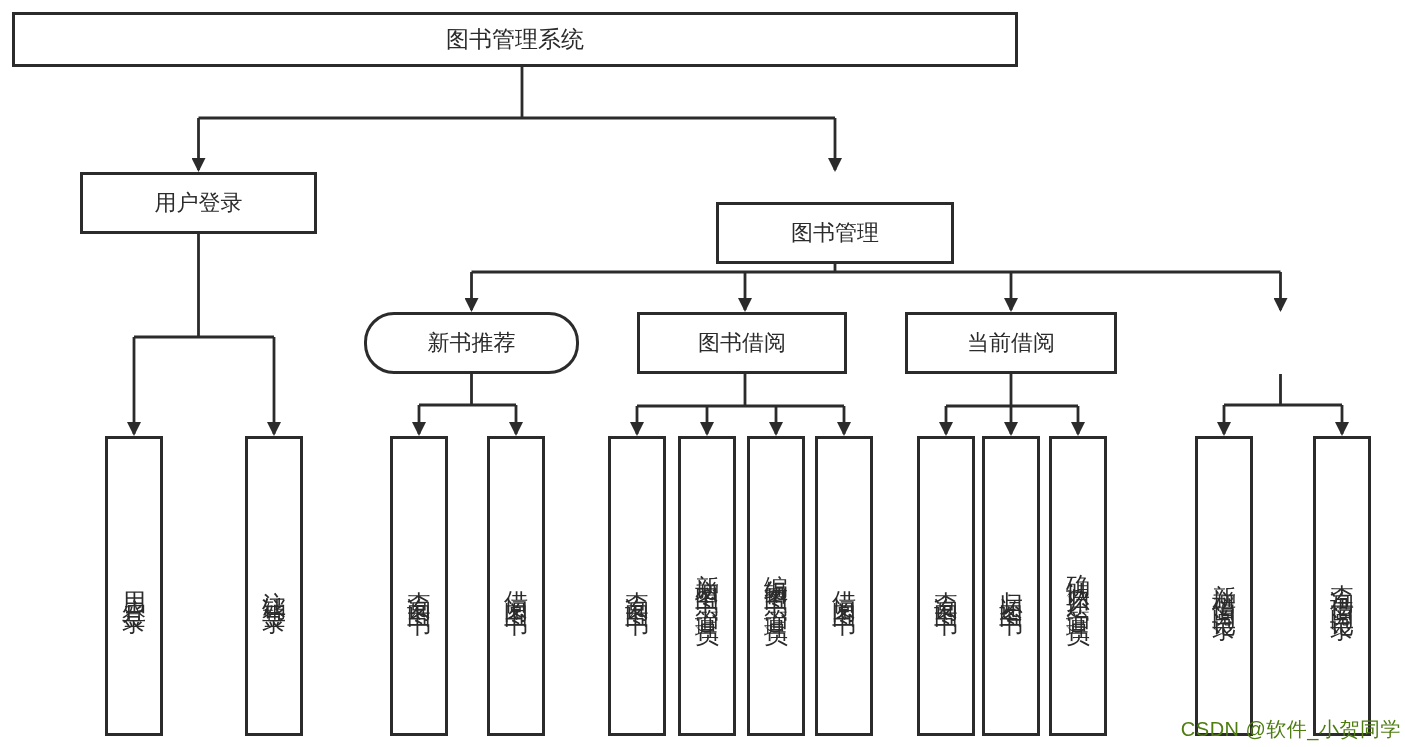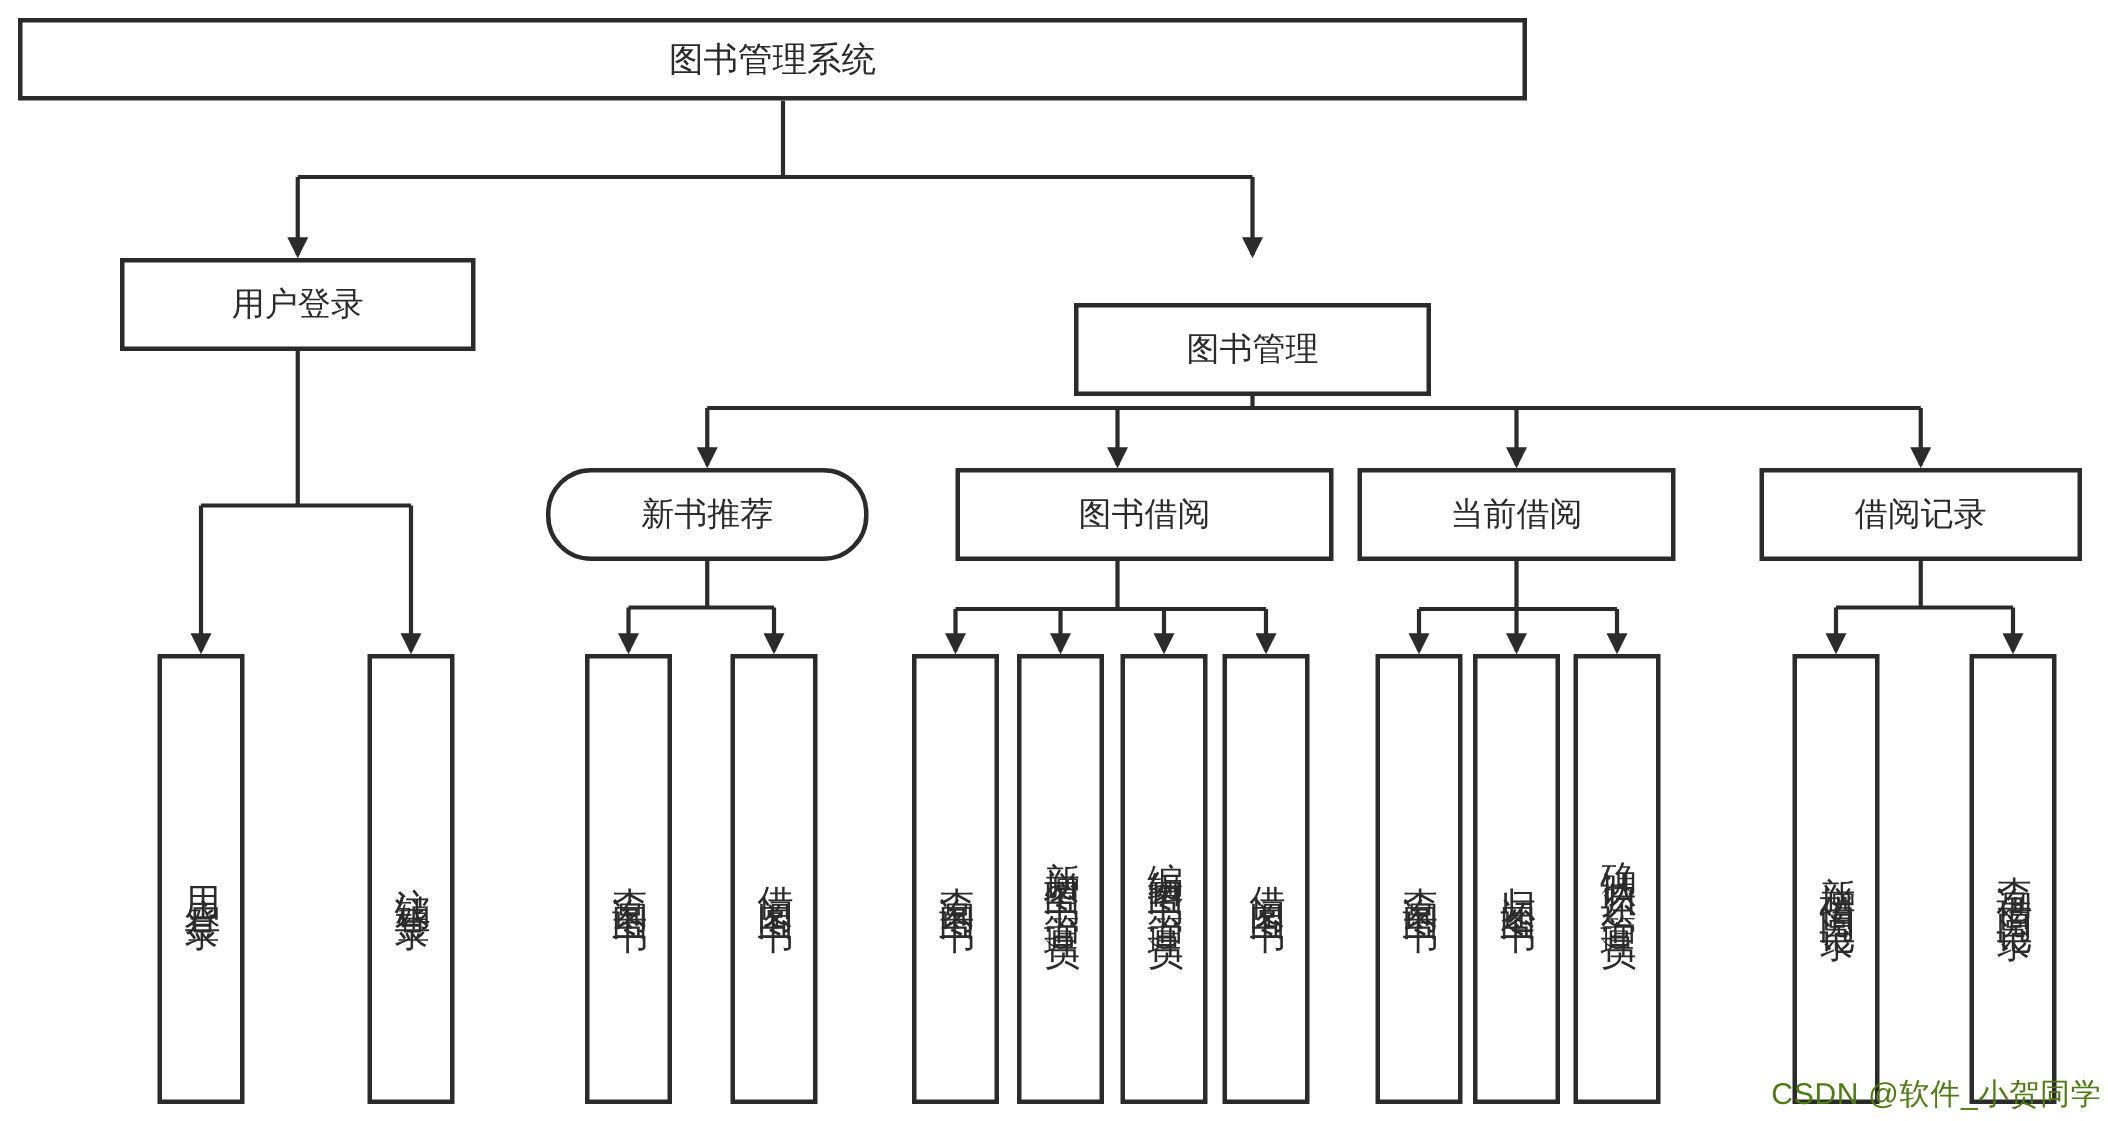--- a/index.html
+++ b/index.html
@@ -15,21 +15,21 @@
   }
   .leaf{width:58px;height:300px;top:436px;}
   .leaf span{
     writing-mode:vertical-rl;text-orientation:mixed;line-height:1;
     font-size:24px;letter-spacing:7px;white-space:nowrap;
   }
   .n-root{left:12px;top:12px;width:1006px;height:55px;font-size:23px;}
   .n-l2-0{left:80px;top:172px;width:237px;height:62px;}
   .n-l2-1{left:716px;top:172px;width:238px;height:62px;margin-top:30px;}
   .n-l3-0{left:364px;top:312px;width:215px;height:62px;border-radius:30px;}
-  .n-l3-1{left:637px;top:312px;width:252px;height:62px;}
+  .n-l3-1{left:637px;top:312px;width:210px;height:62px;}
   .n-l3-2{left:905px;top:312px;width:212px;height:62px;}
   .n-l3-3{left:1173px;top:312px;width:215px;height:62px;}
   .lf-a1{left:105px}.lf-a2{left:245px}
   .lf-b1{left:390px}.lf-b2{left:487px}
   .lf-c1{left:608px}.lf-c2{left:678px}.lf-c3{left:747px}.lf-c4{left:815px}
   .lf-d1{left:917px}.lf-d2{left:982px}.lf-d3{left:1049px}
   .lf-e1{left:1195px}.lf-e2{left:1313px}
   .watermark{
     position:absolute;right:4px;bottom:4px;z-index:9;
     font-size:20px;letter-spacing:0.5px;color:#4d7c0f;white-space:nowrap;
@@ -96,23 +96,20 @@
 
   <div class="box n-l3-0">
     <span>新书推荐</span>
   </div>
   <div class="box n-l3-1">
     <span>图书借阅</span>
   </div>
   <div class="box n-l3-2">
     <span>当前借阅</span>
   </div>
-  <div class="box n-l3-3">
-    <span>借阅记录</span>
-  </div>
 
   <div class="box leaf lf-a1">
     <span>用户登录</span>
   </div>
   <div class="box leaf lf-a2">
     <span>注销登录</span>
   </div>
 
   <div class="box leaf lf-b1">
     <span>查询图书</span>

